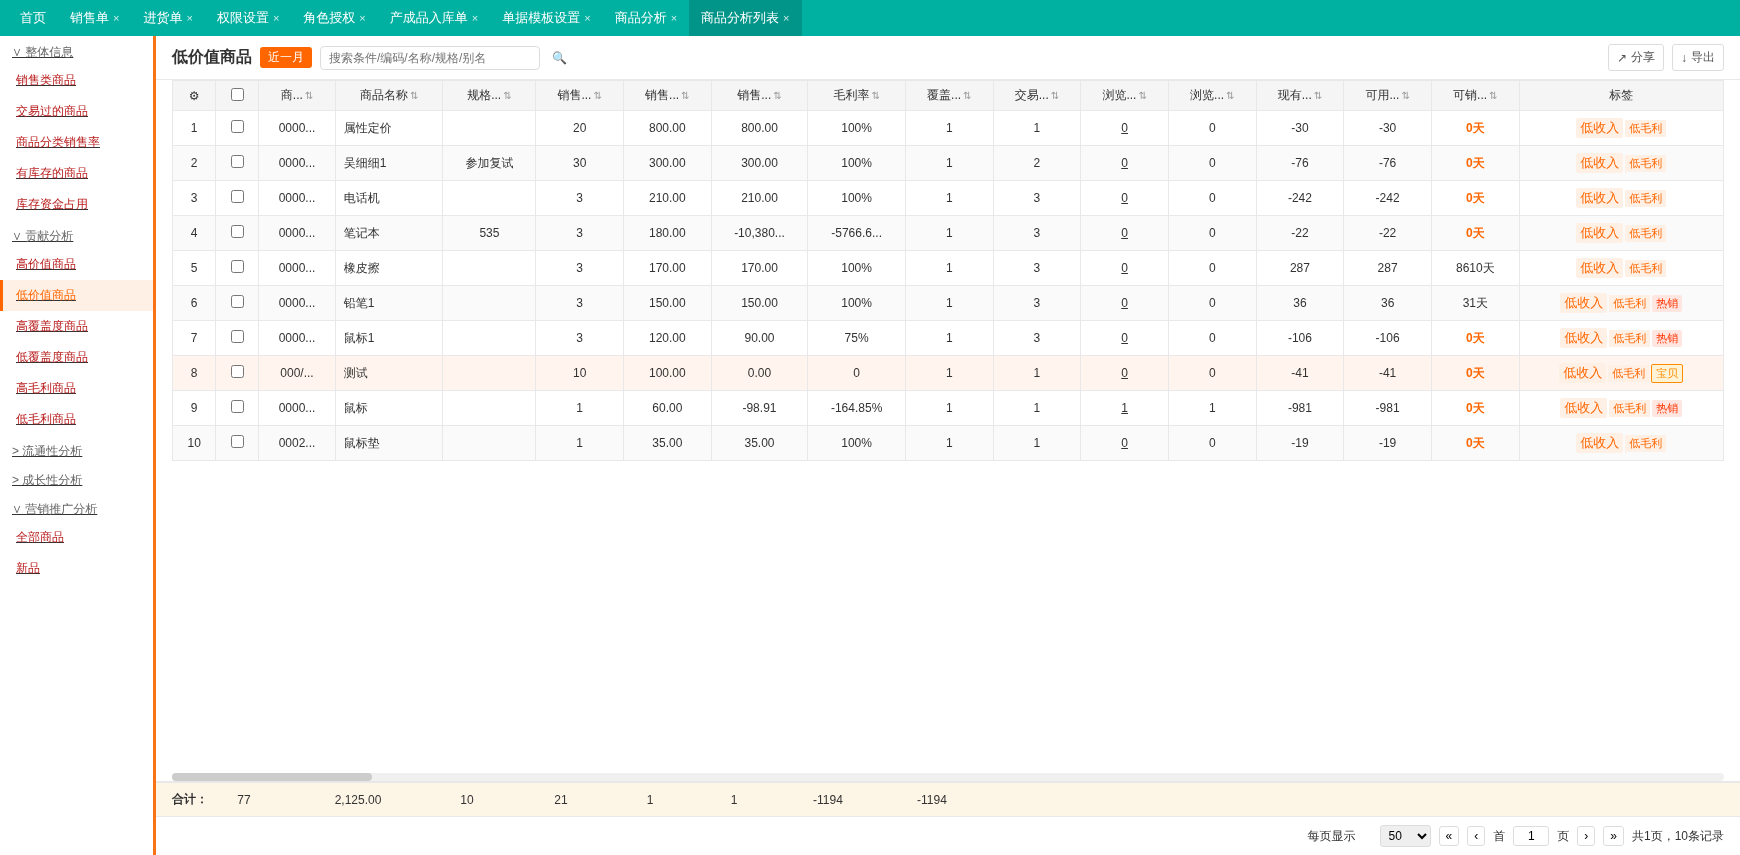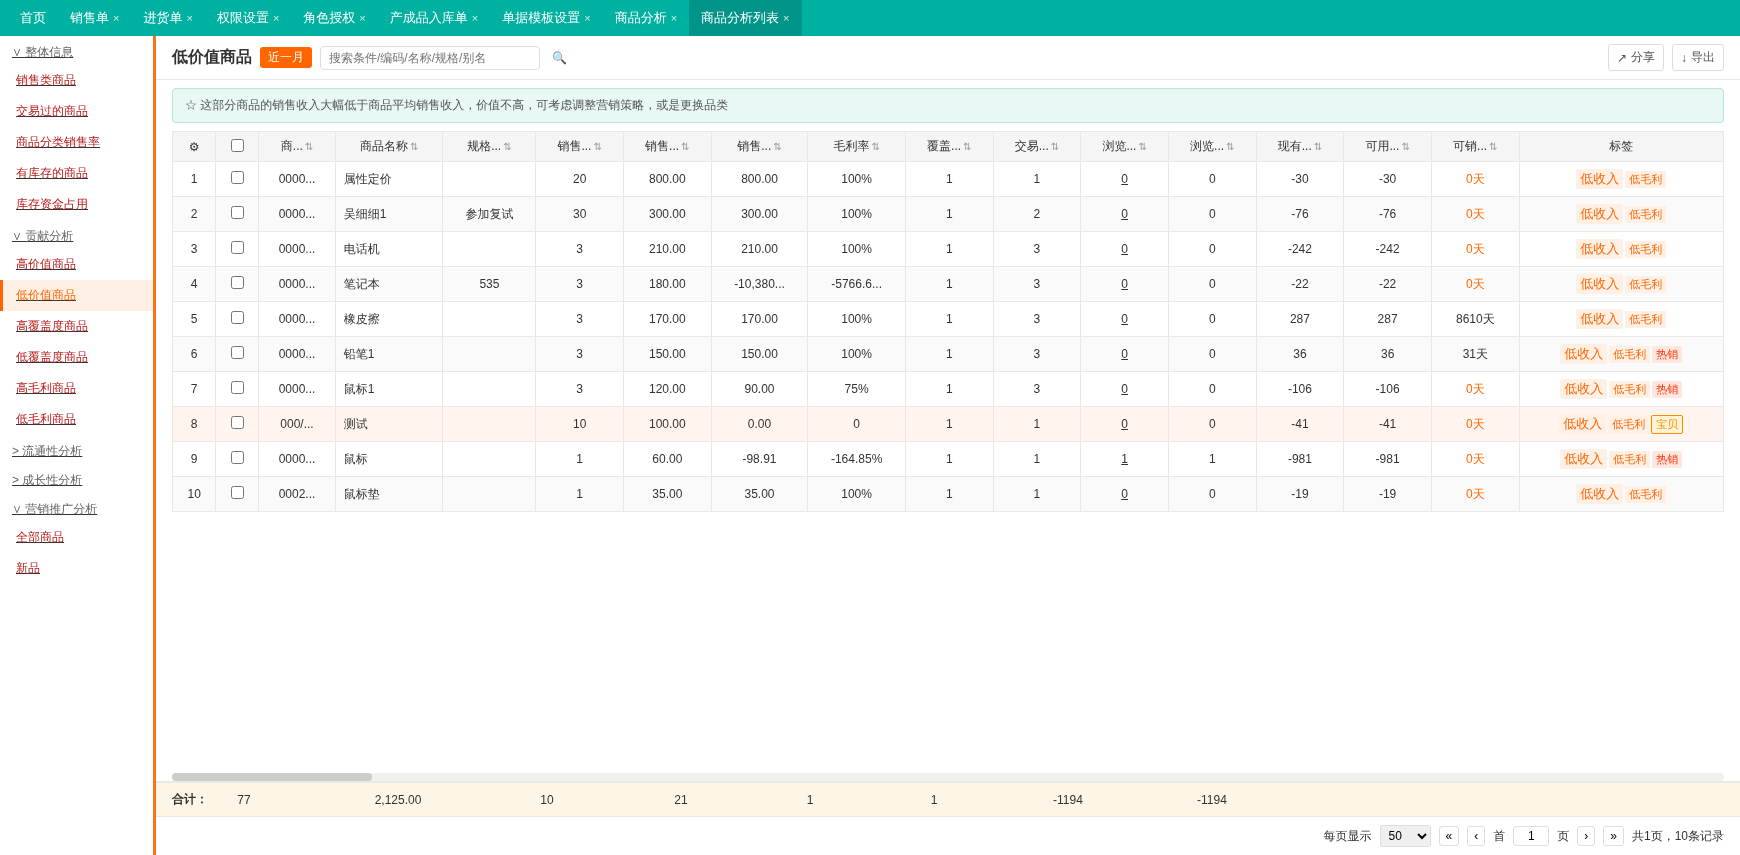--- a/index.html
+++ b/index.html
@@ -169,21 +169,21 @@
     }
     table tr:nth-child(even) td { background: #fafafa; }
     table tr.highlight-row td { background: #fff5ee; }
 
     .sort-icon { color: #999; font-size: 10px; margin-left: 2px; }
 
     .tag-low-income { color: #ff6600; background: #fff0e6; border-radius: 2px; padding: 1px 4px; margin: 1px; display: inline-block; font-size: 13px; }
     .tag-low-profit { color: #ff6600; background: #fff0e6; border-radius: 0; padding: 1px 4px; margin: 1px; display: inline-block; font-size: 11px; }
     .tag-hot { color: #ff3300; background: #ffe6e0; border-radius: 2px; padding: 1px 4px; margin: 1px; display: inline-block; font-size: 11px; }
     .tag-treasure { color: #ff8c00; background: #fff3d6; border-radius: 2px; padding: 1px 4px; margin: 1px; display: inline-block; font-size: 11px; border: 1px solid #ff8c00; }
-    .days-orange { color: #ff6600; }
+    .days-orange { color: #ff6600; font-weight: bold; }
     .underline { text-decoration: underline; cursor: pointer; }
 
     
     .table-footer {
       background: #fdf5e6;
       border-top: 2px solid #e8e8e8;
       padding: 8px 16px;
       display: flex;
       align-items: center;
       flex-shrink: 0;
@@ -201,20 +201,21 @@
       background: #fff;
       flex-shrink: 0;
       gap: 8px;
       font-size: 12px;
     }
     .page-size-select {
       border: 1px solid #ddd;
       border-radius: 3px;
       padding: 2px 4px;
       font-size: 12px;
+      margin-left: 16px;
     }
     .page-btn {
       border: 1px solid #ddd;
       background: #fff;
       padding: 2px 6px;
       border-radius: 3px;
       cursor: pointer;
       font-size: 12px;
     }
     .page-input {
@@ -330,21 +331,20 @@
           <span>↗</span>
           <span>分享</span>
         </button>
         <button class="action-btn">
           <span>↓</span>
           <span>导出</span>
         </button>
       </div>
     </div>
 
-    <div class="info-bar">这部分商品的销售收入大幅低于商品平均销售收入，价值不高，可考虑调整营销策略，或是更换品类</div>
 
     <div class="table-container">
       <table>
         <thead>
           <tr>
             <th><span>⚙</span></th>
             <th><input type="checkbox" style=""></th>
             <th>商...<span class="sort-icon">⇅</span></th>
             <th>商品名称<span class="sort-icon">⇅</span></th>
             <th>规格...<span class="sort-icon">⇅</span></th>
@@ -556,21 +556,21 @@
           </tbody>
       </table>
     </div>
 
     <div class="scroll-bar-container">
       <div class="scroll-bar-thumb"></div>
     </div>
 
     <div class="table-footer">
       <span class="footer-label">合计：</span>
-      <div style="display:flex; gap:104px; flex:1; align-items:flex-start;">
+      <div style="display:flex; gap:64px; flex:1; align-items:flex-start;">
         <span style="min-width:40px;text-align:center;">77</span>
         <span style="min-width:60px;text-align:center;">2,125.00</span>
         <span style="min-width:30px;text-align:center;">10</span>
         <span style="min-width:30px;text-align:center;">21</span>
         <span style="min-width:20px;text-align:center;">1</span>
         <span style="min-width:20px;text-align:center;">1</span>
         <span style="min-width:40px;text-align:center;">-1194</span>
         <span style="min-width:40px;text-align:center;">-1194</span>
       </div>
     </div>

